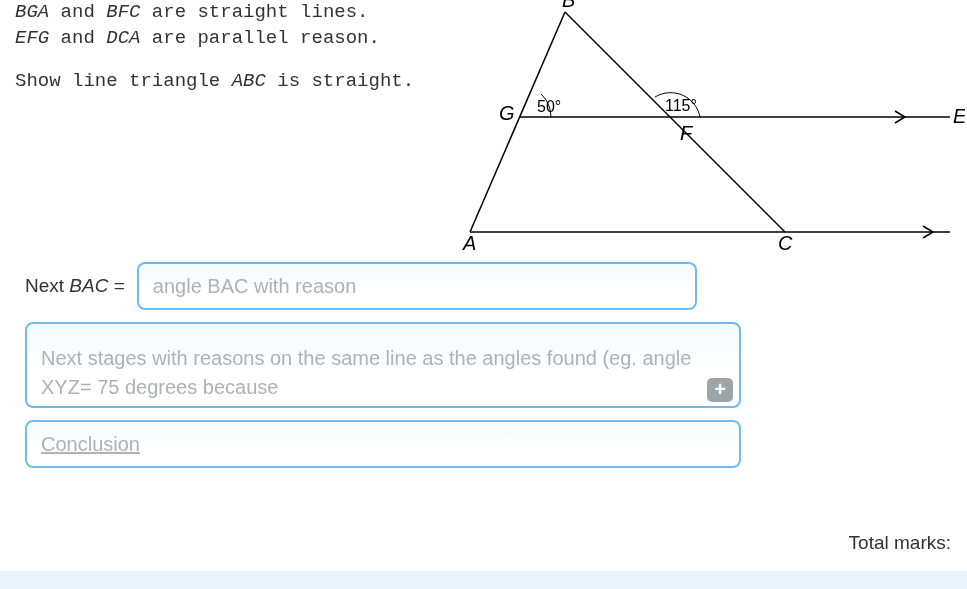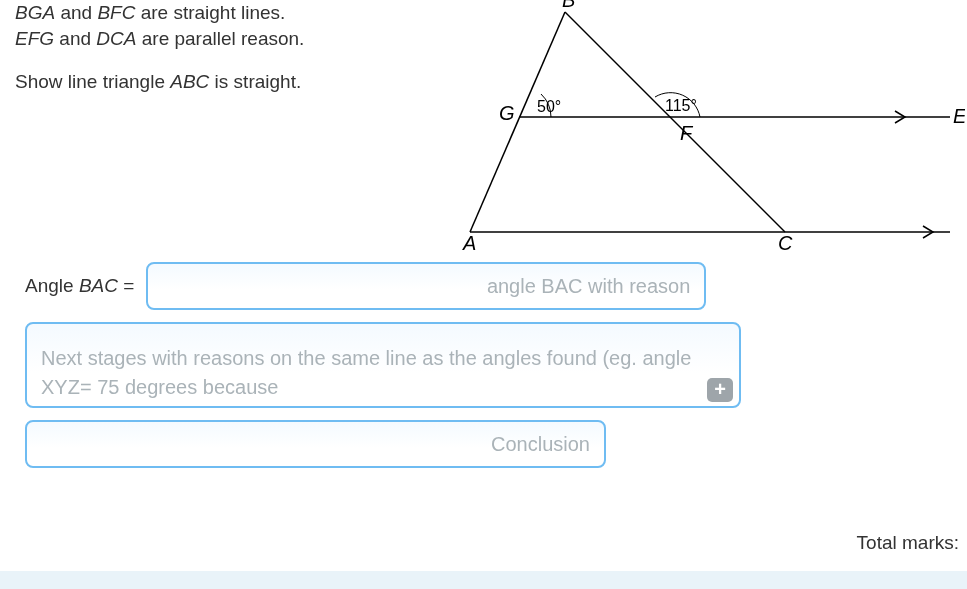--- a/index.html
+++ b/index.html
@@ -20,20 +20,21 @@
     .top-area {
       display: flex;
       align-items: flex-start;
     }
     .problem-text {
       flex: 0 0 440px;
       line-height: 1.35;
     }
     .problem-text p {
       margin-bottom: 18px;
+      font-family: Liberation Mono, monospace;
     }
     .italic {
       font-style: italic;
     }
     .diagram {
       flex: 1;
       position: relative;
       height: 260px;
       margin-top: -8px;
     }
@@ -51,61 +52,61 @@
       margin-left: 10px;
     }
     .input-box {
       border: 2px solid #6fbcf2;
       border-radius: 8px;
       background: linear-gradient(#f4faff, #fff 60%);
       padding: 10px 14px;
       font-size: 20px;
       color: #aab3b8;
       position: relative;
-      justify-content: flex-end;
     }
     .ib1 {
       width: 560px;
       height: 48px;
       display: flex;
       align-items: center;
     }
     .ib2 {
       width: 716px;
       height: 86px;
       margin-bottom: 12px;
       line-height: 1.45;
       padding-top: 20px;
       margin-left: 10px;
     }
     .ib3 {
-      width: 581px;
+      width: 716px;
       height: 48px;
       display: flex;
       align-items: center;
       margin-left: 10px;
+      text-decoration: underline;
     }
     .expand-btn {
       position: absolute;
       right: 6px;
       bottom: 4px;
       width: 26px;
       height: 24px;
       background: #9ea5aa;
       border-radius: 5px;
       color: #fff;
       font-size: 20px;
       font-weight: bold;
       text-align: center;
       line-height: 22px;
       cursor: pointer;
     }
     .total-marks {
       position: absolute;
-      right: 8px;
+      right: 16px;
       bottom: 35px;
       font-size: 19px;
     }
     .bottom-bar {
       position: absolute;
       bottom: 0;
       left: 0;
       right: 0;
       height: 18px;
       background: #e9f3f9;
@@ -151,21 +152,21 @@
 
       <text x="82" y="120" font-size="16">50°</text>
       <text x="210" y="119" font-size="16">115°</text>
     </svg>
   </div>
 </div>
 
 <div class="answer-area">
   <div class="row1">
     <div class="angle-label">
-      <span>Angle </span><span class="italic">BAC</span><span> =</span>
+      <span>Next </span><span class="italic">BAC</span><span> =</span>
     </div>
     <div class="input-box ib1">
       <span>angle BAC with reason</span>
     </div>
   </div>
   <div class="input-box ib2">
     <span>Next stages with reasons on the same line as the angles found (eg. angle XYZ= 75 degrees because</span>
     <div class="expand-btn">+</div>
   </div>
   <div class="input-box ib3">

